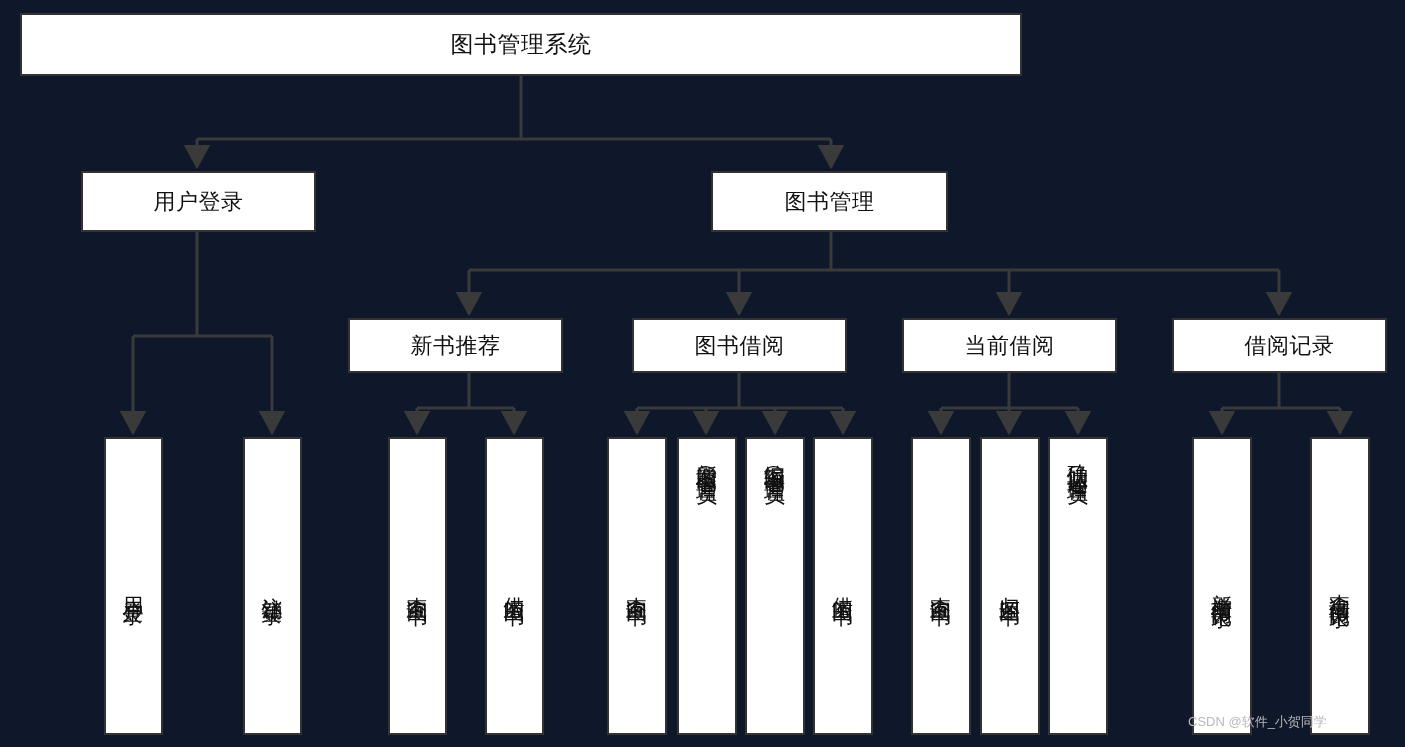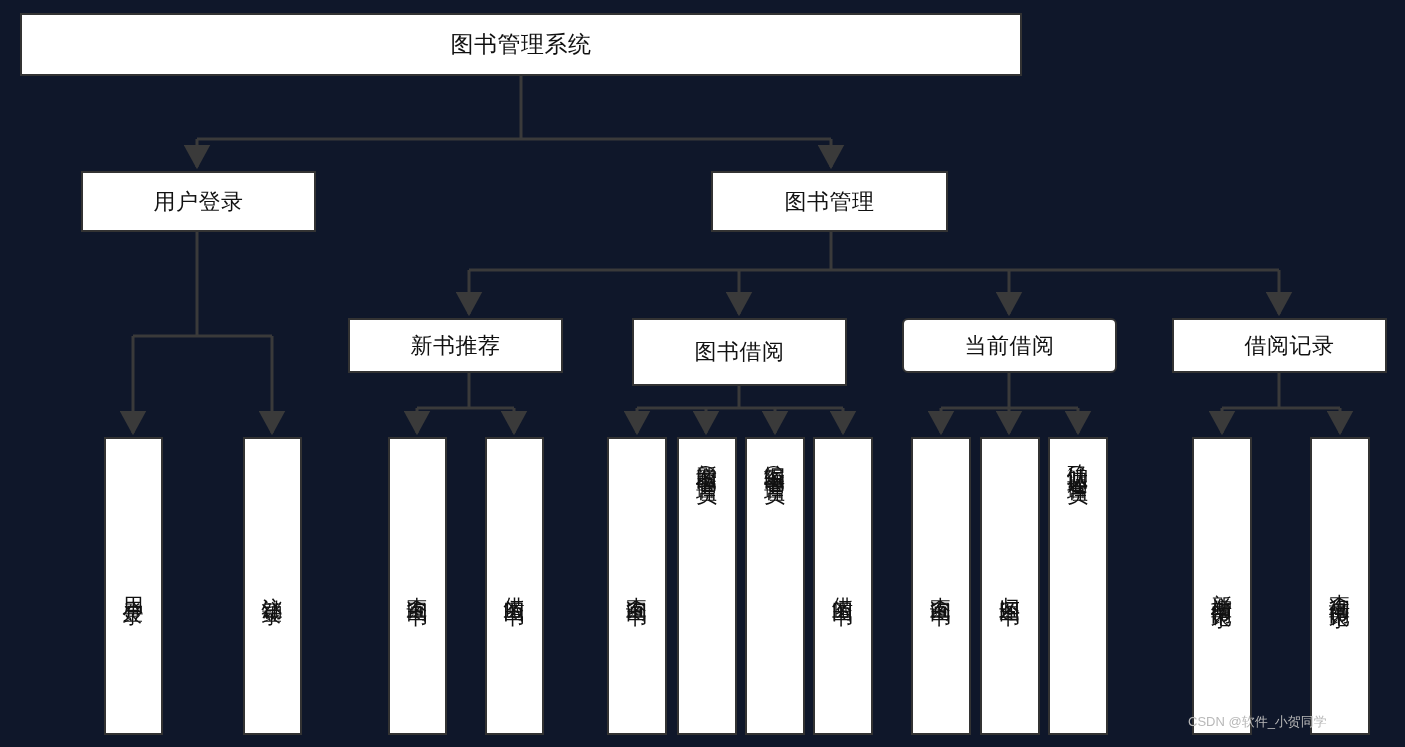--- a/index.html
+++ b/index.html
@@ -142,25 +142,25 @@
   </div>
 
   <div class="node horiz" style="left:711px; top:171px; width:237px; height:61px;">
     <span class="lbl">图书管理</span>
   </div>
 
   <div class="node horiz" style="left:348px; top:318px; width:215px; height:55px;">
     <span class="lbl">新书推荐</span>
   </div>
 
-  <div class="node horiz" style="left:632px; top:318px; width:215px; height:68px;">
+  <div class="node horiz" style="left:632px; top:318px; width:215px; height:55px;">
     <span class="lbl">图书借阅</span>
   </div>
 
-  <div class="node horiz" style="left:902px; top:318px; width:215px; height:55px;border-radius:6px;">
+  <div class="node horiz" style="left:902px; top:318px; width:215px; height:55px;">
     <span class="lbl">当前借阅</span>
   </div>
 
   <div class="node horiz" style="left:1172px; top:318px; width:215px; height:55px;padding-left:20px;">
     <span class="lbl">借阅记录</span>
   </div>
 
   <div class="node vert centered" style="left:104px; top:437px; width:59px; height:298px;">
     <span class="lbl">用户登录</span>
   </div>

